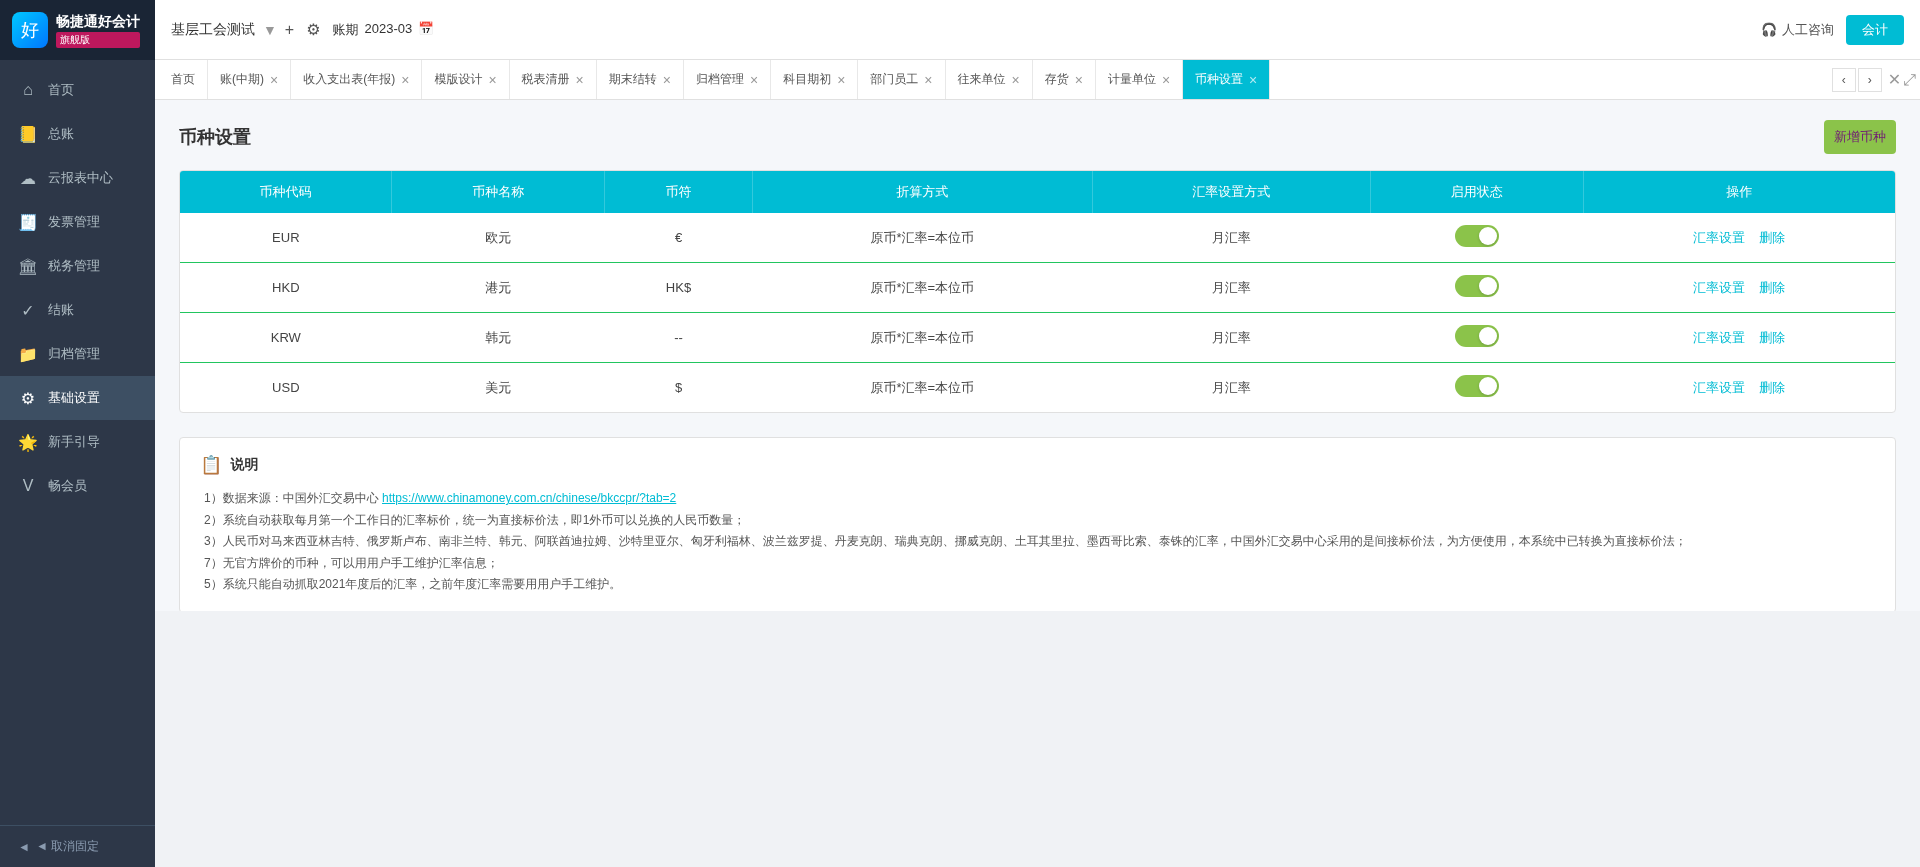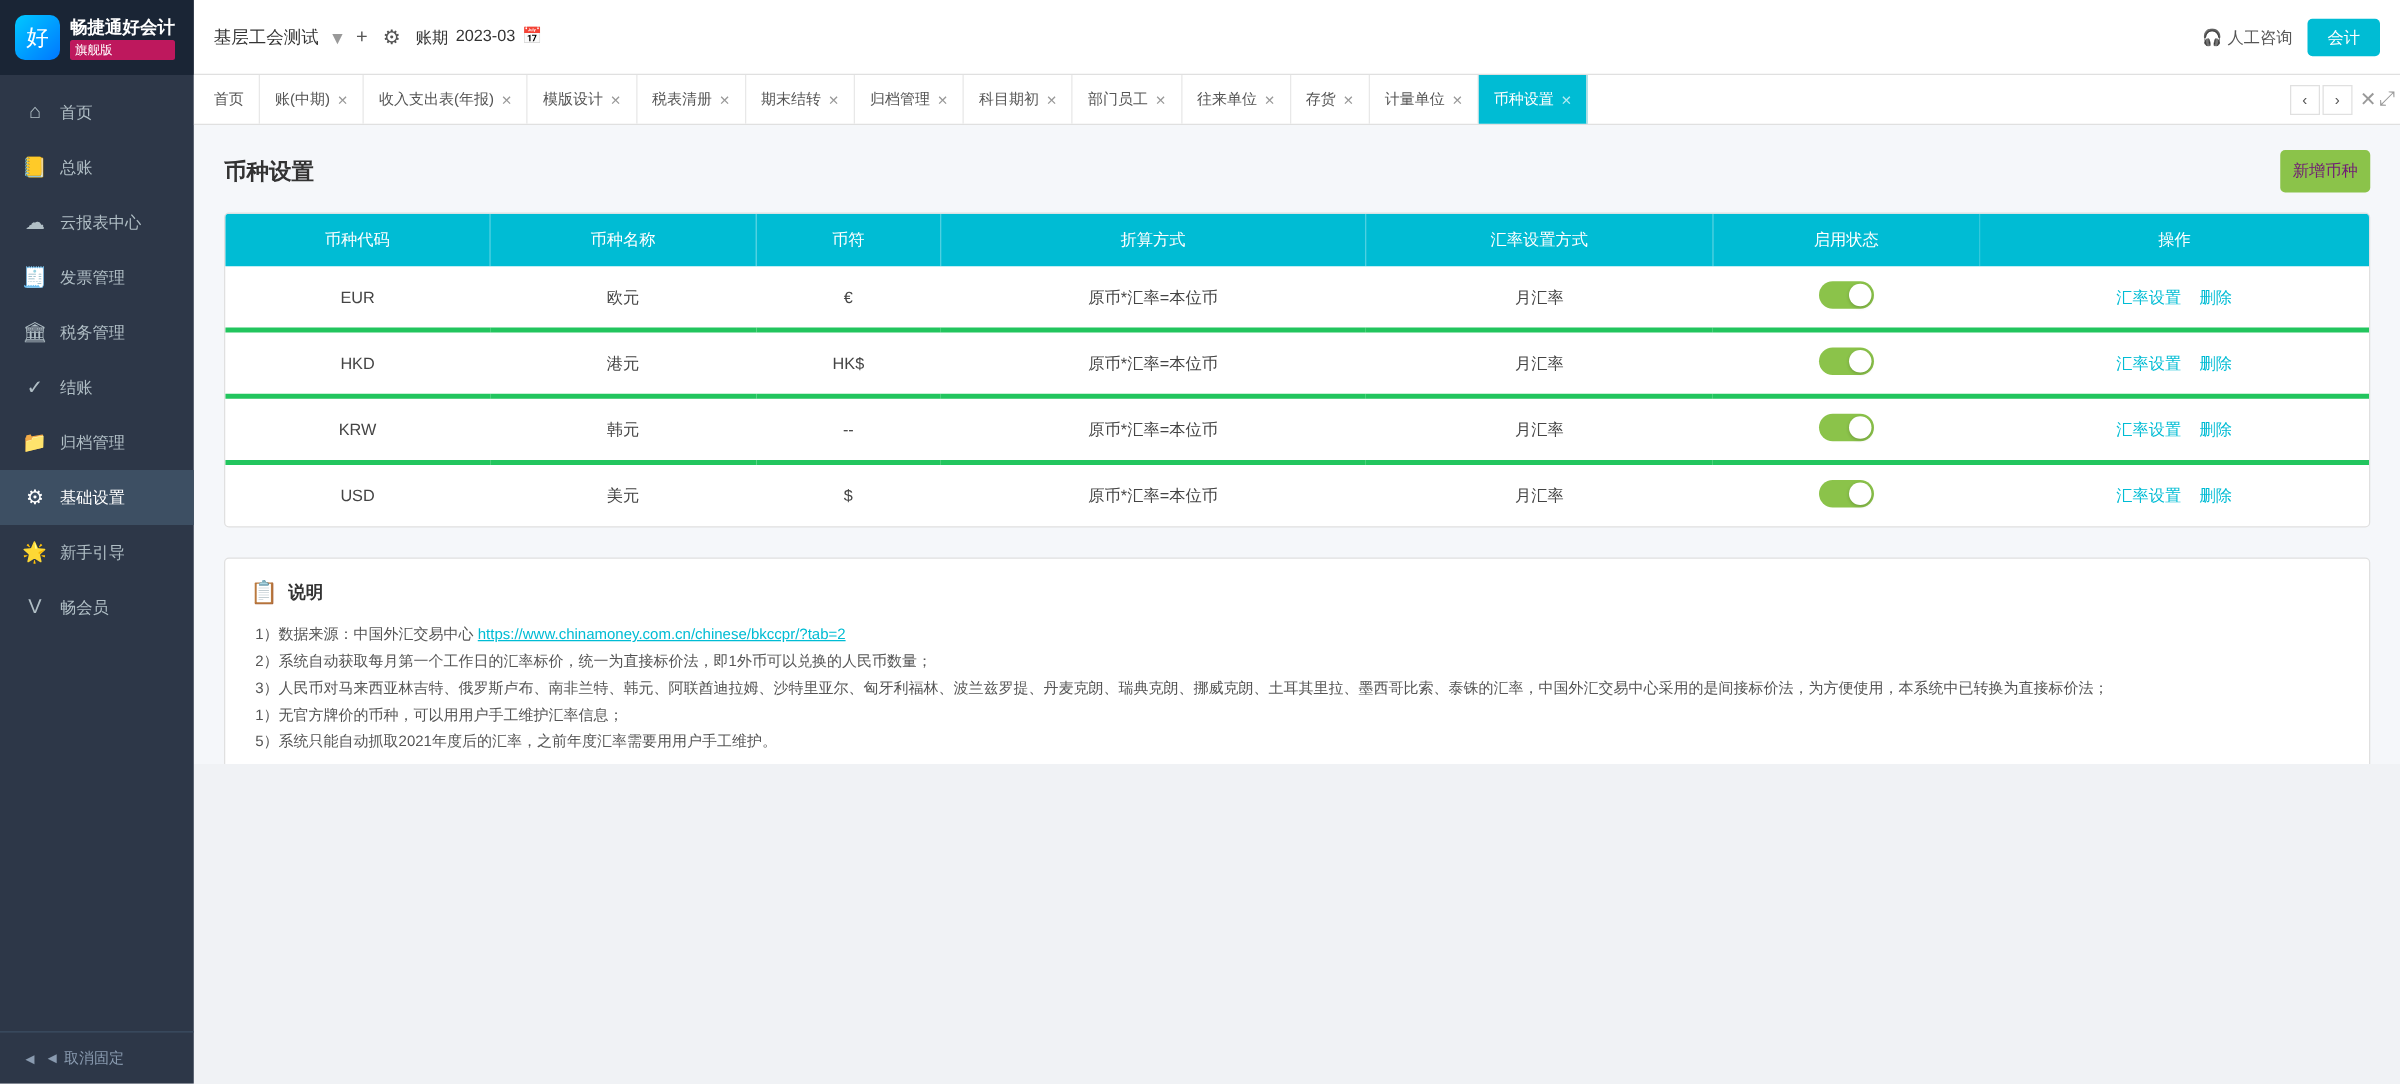--- a/index.html
+++ b/index.html
@@ -52,21 +52,21 @@
     .page-header { display: flex; align-items: center; justify-content: space-between; margin-bottom: 16px; }
     .page-title { font-size: 18px; font-weight: 600; color: #333; }
     .btn-new { background: #8bc34a; color: #701a75; border: none; padding: 8px 10px; border-radius: 4px; cursor: pointer; font-size: 13px; font-weight: 500; }
 
     
     .table-container { background: #fff; border-radius: 4px; overflow: hidden; border: 1px solid #e0e0e0; }
     .data-table { width: 100%; border-collapse: collapse; }
     .data-table thead tr { background: #00bcd4; color: #fff; }
     .data-table thead th { padding: 12px 16px; font-size: 13px; font-weight: 500; text-align: center; border-right: 1px solid rgba(255,255,255,0.2); }
     .data-table thead th:last-child { border-right: none; margin-top: 40px; }
-    .data-table tbody tr { border-bottom: 4px solid #22c55e; }
+    .data-table tbody tr { border-bottom: 1px solid #22c55e; }
     .data-table tbody tr:last-child { border-bottom: none; }
     .data-table tbody td { padding: 12px 16px; text-align: center; font-size: 13px; color: #444; }
 
     
     .toggle { display: inline-flex; align-items: center; cursor: pointer; }
     .toggle-track { width: 44px; height: 22px; background: #8bc34a; border-radius: 11px; position: relative; display: inline-block; }
     .toggle-thumb { width: 18px; height: 18px; background: #fff; border-radius: 50%; position: absolute; top: 2px; right: 2px; box-shadow: 0 1px 3px rgba(0,0,0,0.2); }
 
     
     .action-link { color: #00bcd4; cursor: pointer; text-decoration: none; font-size: 13px; }
@@ -331,18 +331,18 @@
     <div class="notes-section">
       <div class="notes-title">
         <span class="notes-icon">📋</span>
         <span>说明</span>
       </div>
       <ul class="notes-list">
 
       <li>1）数据来源：中国外汇交易中心 <a class="notes-link">https://www.chinamoney.com.cn/chinese/bkccpr/?tab=2</a></li>
           <li>2）系统自动获取每月第一个工作日的汇率标价，统一为直接标价法，即1外币可以兑换的人民币数量；</li>
           <li>3）人民币对马来西亚林吉特、俄罗斯卢布、南非兰特、韩元、阿联酋迪拉姆、沙特里亚尔、匈牙利福林、波兰兹罗提、丹麦克朗、瑞典克朗、挪威克朗、土耳其里拉、墨西哥比索、泰铢的汇率，中国外汇交易中心采用的是间接标价法，为方便使用，本系统中已转换为直接标价法；</li>
-          <li>1）无官方牌价的币种，可以用用户手工维护汇率信息；</li>
+          <li>7）无官方牌价的币种，可以用用户手工维护汇率信息；</li>
           <li>5）系统只能自动抓取2021年度后的汇率，之前年度汇率需要用用户手工维护。</li>
         </ul>
     </div>
   </div>
 </div>
 
 </body></html>

